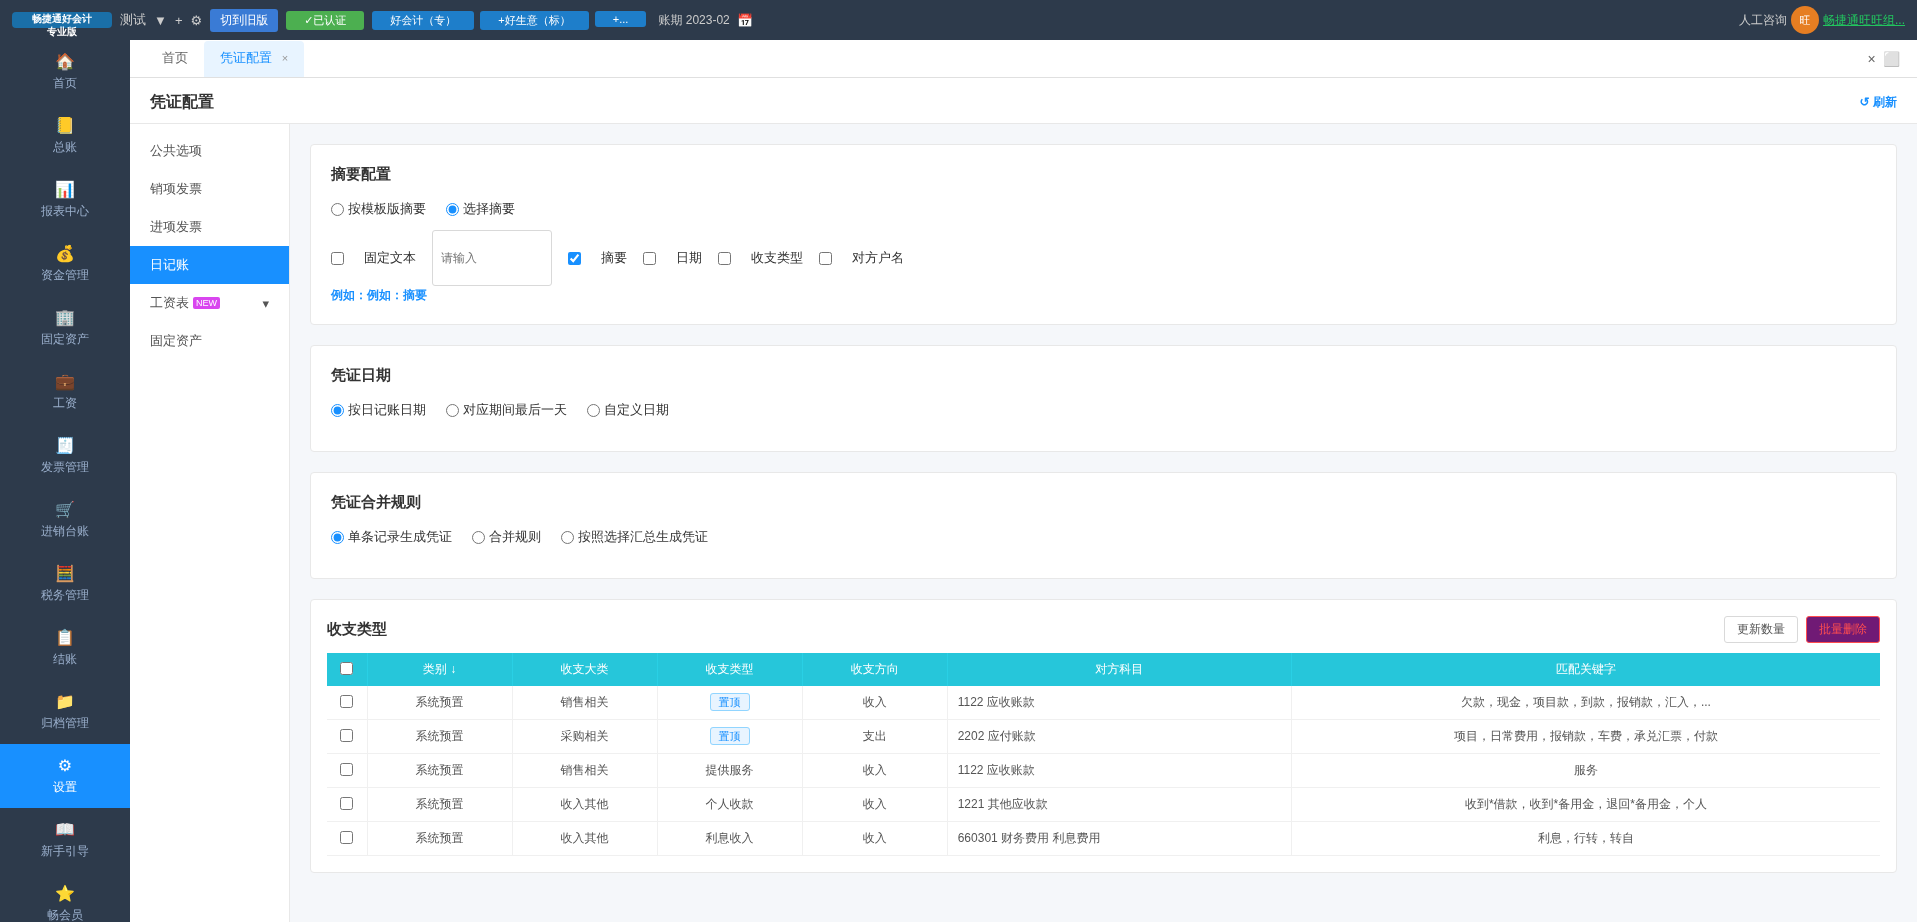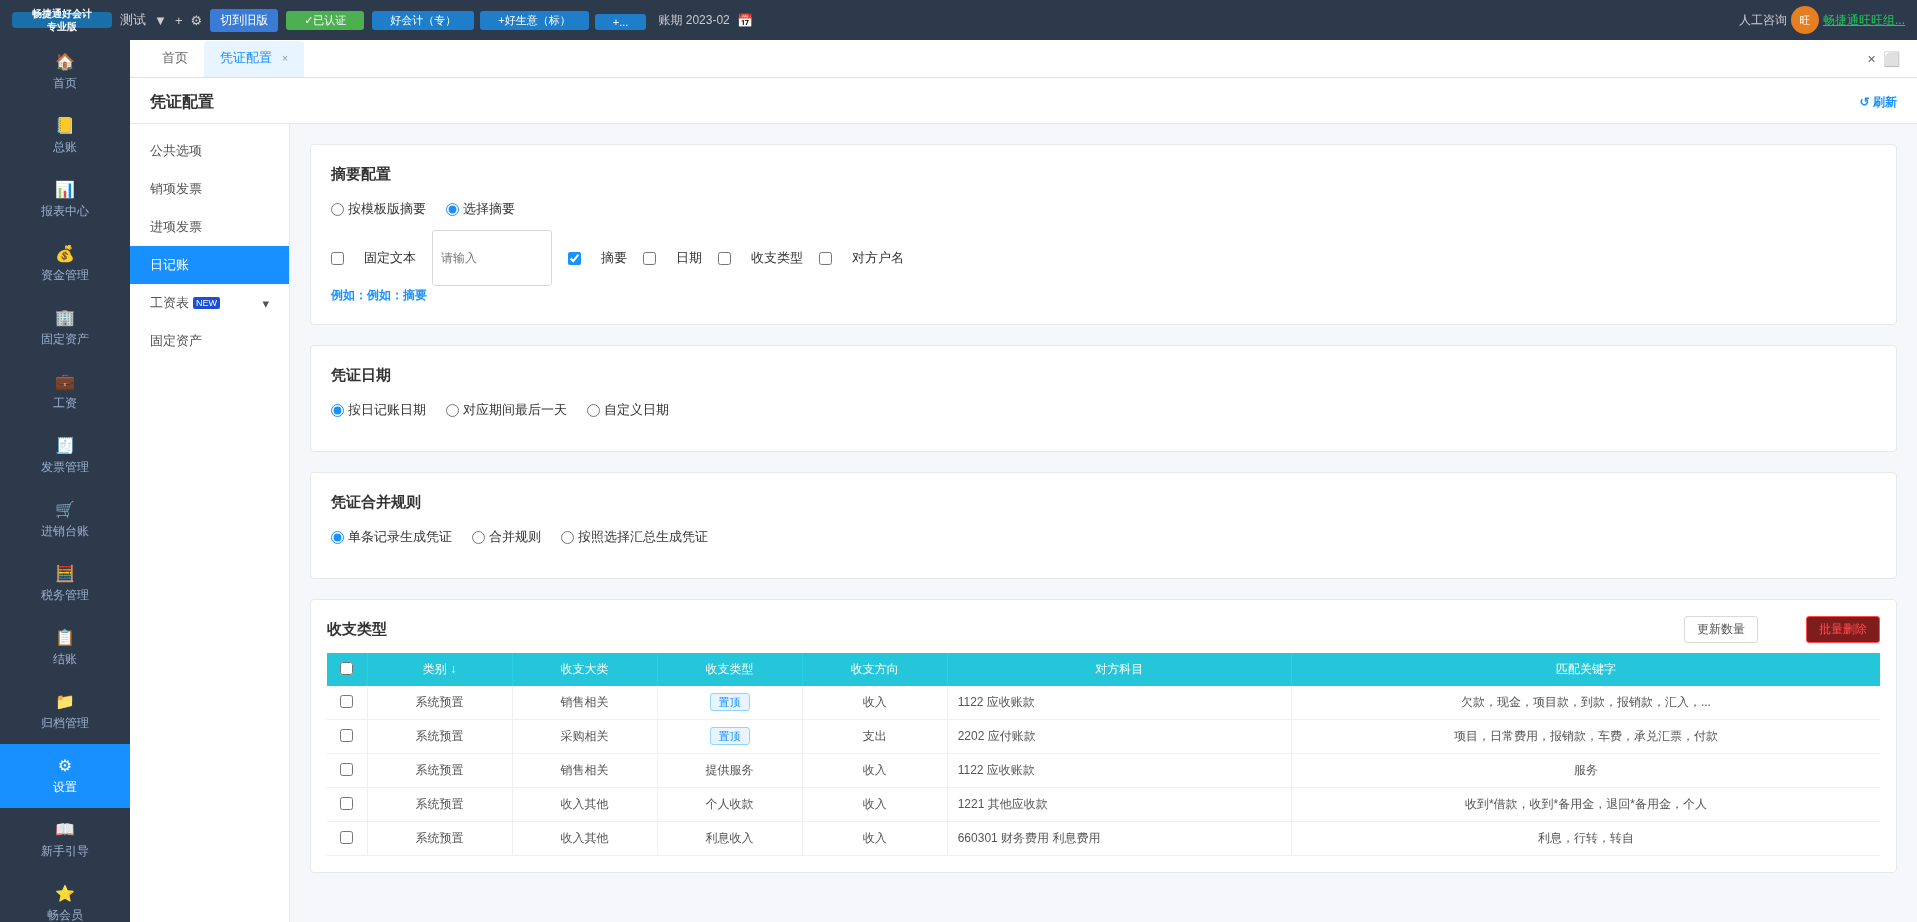--- a/index.html
+++ b/index.html
@@ -1,24 +1,24 @@
 <!DOCTYPE html>
 <html><head>
   <meta charset="utf-8">
   <style>
     * { margin: 0; padding: 0; box-sizing: border-box; }
     body { font-family: 'Microsoft YaHei', Arial, sans-serif; font-size: 13px; background: #f0f2f5; color: #333; width: 1917px; min-height: 922px; display: flex; flex-direction: column; }
 
     
     .top-bar { height: 40px; background: #2d3a4b; display: flex; align-items: center; padding: 0 12px; gap: 8px; flex-shrink: 0; }
-    .top-bar-logo { width: 100px; height: 16px; background: #1a6fa8; border-radius: 4px; display: flex; align-items: center; justify-content: center; color: #fff; font-size: 12px; font-weight: bold; flex-shrink: 0; }
+    .top-bar-logo { width: 100px; height: 16px; background: #1a6fa8; border-radius: 4px; display: flex; justify-content: center; color: #fff; font-size: 12px; font-weight: bold; flex-shrink: 0; }
     .top-bar-title { color: #ccc; font-size: 13px; }
     .top-bar-dropdown { color: #ccc; cursor: pointer; }
     .top-bar-btn { background: #3a7bd5; color: #fff; border: none; padding: 3px 10px; border-radius: 3px; font-size: 12px; cursor: pointer; }
-    .top-bar-tags { display: flex; gap: 6px; align-items: flex-end; }
+    .top-bar-tags { display: flex; gap: 6px; align-items: flex-start; }
     .tag { background: #1e7eca; color: #fff; font-size: 11px; padding: 2px 18px; border-radius: 3px; }
     .tag-green { background: #4caf50; }
     .top-bar-period { color: #ccc; font-size: 12px; margin-left: 4px; }
     .top-bar-right { margin-left: auto; display: flex; align-items: center; gap: 4px; color: #ccc; font-size: 12px; }
     .top-bar-avatar { width: 28px; height: 28px; border-radius: 50%; background: #e67e22; display: flex; align-items: center; justify-content: center; color: #fff; font-size: 11px; }
 
     
     .main-layout { display: flex; flex: 1; }
 
     
@@ -43,21 +43,21 @@
     .page-title { font-size: 16px; font-weight: bold; color: #333; padding-bottom: 10px; display: flex; justify-content: space-between; align-items: center; }
     .refresh-btn { color: #1890ff; font-size: 12px; cursor: pointer; }
 
     
     .config-layout { display: flex; flex: 1; }
 
     
     .config-nav { width: 160px; background: #fff; border-right: 1px solid #e8e8e8; padding-top: 8px; flex-shrink: 0; }
     .config-nav-item { padding: 10px 20px; font-size: 13px; color: #555; cursor: pointer; display: flex; align-items: center; gap: 4px; }
     .config-nav-item.active { background: #1890ff; color: #fff; border-radius: 0; }
-    .config-nav-item .new-badge { background: #1d4ed8; color: #fff; font-size: 9px; padding: 1px 3px; border-radius: 2px; }
+    .config-nav-item .new-badge { background: #d946ef; color: #fff; font-size: 9px; padding: 1px 3px; border-radius: 2px; }
     .config-nav-item .arrow { margin-left: auto; }
 
     
     .config-content { flex: 1; background: #f5f7fa; padding: 20px; overflow-y: auto; }
 
     
     .section { background: #fff; border: 1px solid #e8e8e8; border-radius: 4px; margin-bottom: 20px; padding: 20px; }
     .section-title { font-size: 15px; font-weight: bold; color: #333; margin-bottom: 16px; }
 
     
@@ -74,21 +74,21 @@
     
     .example-text { color: #1890ff; font-size: 12px; margin-top: 1px; font-weight: bold; }
     .example-text span { color: #1890ff; }
 
     
     .table-section { background: #fff; border: 1px solid #e8e8e8; border-radius: 4px; padding: 16px; margin-bottom: 20px; }
     .table-header-row { display: flex; justify-content: space-between; align-items: center; margin-bottom: 10px; }
     .table-section-title { font-size: 15px; font-weight: bold; color: #333; }
     .table-actions { display: flex; gap: 8px; }
     .btn-outline { border: 1px solid #d9d9d9; background: #fff; padding: 4px 12px; border-radius: 3px; font-size: 12px; cursor: pointer; color: #555; }
-    .btn-danger-outline { border: 1px solid #ff4d4f; color: #ff4d4f; background: #7f1d1d; padding: 4px 12px; border-radius: 3px; font-size: 12px; cursor: pointer; margin-left: 40px; }
+    .btn-danger-outline { border: 1px solid #ff4d4f; color: #ff4d4f; background: #701a75; padding: 4px 12px; border-radius: 3px; font-size: 12px; cursor: pointer; }
 
     
     .data-table { width: 100%; border-collapse: collapse; }
     .data-table th { background: #26c6da; color: #fff; padding: 8px 10px; font-size: 12px; font-weight: normal; text-align: center; border-right: 1px solid #29d0e5; }
     .data-table th:last-child { border-right: none; }
     .data-table td { padding: 8px 10px; font-size: 12px; text-align: center; border-bottom: 1px solid #f0f0f0; border-right: 1px solid #f0f0f0; color: #555; }
     .data-table td:last-child { border-right: none; }
     .tag-top { background: #e8f4ff; color: #1890ff; border: 1px solid #91d5ff; padding: 2px 8px; border-radius: 3px; font-size: 11px; }
     .match-keywords { color: #666; font-size: 12px; text-align: left; max-width: 280px; overflow: hidden; text-overflow: ellipsis; white-space: nowrap; }
     .col-type { color: #555; font-size: 12px; margin-left: 44px; }

